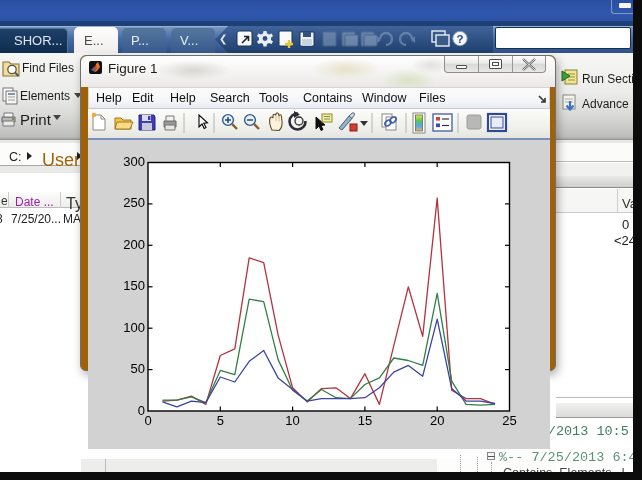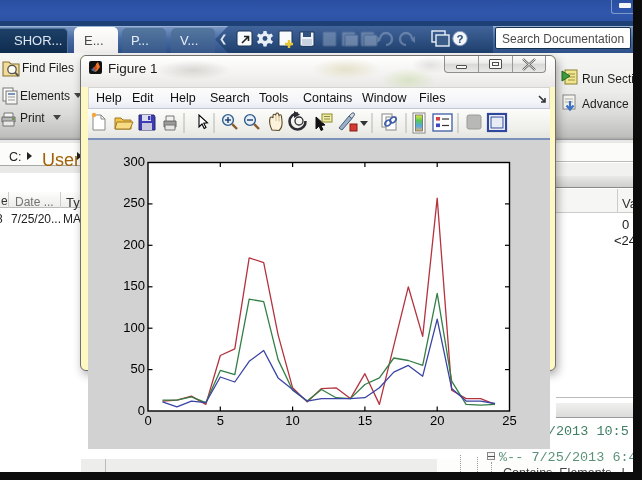--- a/index.html
+++ b/index.html
@@ -55,29 +55,28 @@
     <path d="M197 13 A 6 6 0 1 0 191 19" fill="none" stroke="#9fb2cc" stroke-width="2.4"></path>
         <path d="M200 10 L196 14 L200 17 Z" fill="#9fb2cc"></path>
   </g>
   <rect x="217" y="5" width="13" height="11" fill="none" stroke="#e8eef6" stroke-width="1.4"></rect>
       <rect x="221" y="9" width="13" height="11" fill="#3c5c88" stroke="#e8eef6" stroke-width="1.4"></rect>
   <circle cx="245" cy="12.5" r="7.2" fill="#f2f5fa" stroke="#8499b8"></circle>
       <text x="245" y="17" text-anchor="middle" font-size="11.5" font-weight="bold" fill="#2a4a74" font-family="Liberation Sans, sans-serif">?</text>
 </svg>
 
 <div class="abs" style="left:495px;top:27px;width:136px;height:22px;background:#fff;border:1px solid #16304f;border-radius:2px"></div>
-<div class="abs" style="left:502px;top:32px;font-size:12px;color:#4a4a4a">Search Documentation</div>
 
 <div class="abs" style="left:0;top:53px;width:633px;height:86px;background:linear-gradient(180deg,#f6f6f4 0%,#ececea 45%,#dadad8 72%,#bebebc 97%,#a9a9a7 100%)"></div>
 <div class="abs" style="left:0;top:139px;width:633px;height:4px;background:#e8e8e6;border-top:1px solid #96969a"></div>
 
 <div class="abs" style="left:22px;top:61px;font-size:12px;color:#1c1c1c">Find Files</div>
 <div class="abs" style="left:20px;top:89px;font-size:12px;color:#1c1c1c">Elements</div>
 <div class="abs" style="left:74px;top:93px;width:0;height:0;border-left:4px solid transparent;border-right:4px solid transparent;border-top:5px solid #444"></div>
-<div class="abs" style="left:20px;top:111px;font-size:12px;color:#1c1c1c">Print</div>
+<div class="abs" style="left:20px;top:111px;font-size:15px;color:#1c1c1c">Print</div>
 <div class="abs" style="left:53px;top:115px;width:0;height:0;border-left:4px solid transparent;border-right:4px solid transparent;border-top:5px solid #444"></div>
 <svg class="abs" id="lefticons" style="left:0;top:53px" width="80" height="86" viewBox="0 0 80 86">
   <path d="M3 9 L9 9 L11 11 L19 11 L19 23 L3 23 Z" fill="#f2dc9c" stroke="#8a7430" stroke-width="1.1"></path>
   <circle cx="12" cy="16.5" r="4.2" fill="#fdfdf4" stroke="#555" stroke-width="1.3"></circle>
       <line x1="15" y1="19.5" x2="18.5" y2="23" stroke="#555" stroke-width="1.8"></line>
   <rect x="3" y="35" width="10" height="13" fill="#fff" stroke="#777"></rect>
       <rect x="6" y="38" width="11" height="13" fill="#f6f6f4" stroke="#777"></rect>
       <line x1="8" y1="41" x2="15" y2="41" stroke="#4a6aa0" stroke-width="1.4"></line>
       <line x1="8" y1="44" x2="15" y2="44" stroke="#999"></line>
       <line x1="8" y1="47" x2="15" y2="47" stroke="#999"></line>
@@ -106,22 +105,22 @@
 <div class="abs" style="left:27px;top:152px;width:0;height:0;border-top:4px solid transparent;border-bottom:4px solid transparent;border-left:5px solid #222"></div>
 <div class="abs" style="left:42px;top:150px;font-size:18px;color:#a16207">Users</div>
 <div class="abs" style="left:77px;top:152px;width:0;height:0;border-top:4px solid transparent;border-bottom:4px solid transparent;border-left:5px solid #222"></div>
 
 <div class="abs" style="left:0;top:166px;width:80px;height:306px;background:#fff"></div>
 <div class="abs" style="left:0;top:166px;width:80px;height:7px;background:#e9e9e7"></div>
 <div class="abs" style="left:0;top:192px;width:80px;height:16px;background:linear-gradient(180deg,#fdfdfc,#ededeb);border-bottom:1px solid #bbb"></div>
 <div class="abs" style="left:8px;top:192px;width:1px;height:16px;background:#ccc"></div>
 <div class="abs" style="left:60px;top:192px;width:1px;height:16px;background:#ccc"></div>
 <div class="abs" style="left:1px;top:194px;font-size:12px;color:#333">e</div>
-<div class="abs" style="left:15px;top:195px;font-size:12px;color:#737373">Date ...</div>
-<div class="abs" style="left:66px;top:195px;font-size:13px;color:#333">Ty</div>
+<div class="abs" style="left:15px;top:195px;font-size:12px;color:#a21caf">Date ...</div>
+<div class="abs" style="left:66px;top:195px;font-size:16px;color:#333">Ty</div>
 <div class="abs" style="left:-4px;top:212px;font-size:12px;color:#222">8</div>
 <div class="abs" style="left:11px;top:212px;font-size:12px;color:#222">7/25/20...</div>
 <div class="abs" style="left:63px;top:212px;font-size:12px;color:#222">MA</div>
 
 <div class="abs" style="left:556px;top:143px;width:77px;height:329px;background:#fff"></div>
 <div class="abs" style="left:556px;top:143px;width:77px;height:19px;background:#fbfbf9;border-bottom:1px solid #bbb"></div>
 <div class="abs" style="left:556px;top:163px;width:77px;height:13px;background:#f1f1ef"></div>
 <div class="abs" style="left:556px;top:176px;width:77px;height:12px;background:linear-gradient(180deg,#e9e9e7,#cfcfcd);border-bottom:1px solid #8a8a88"></div>
 <div class="abs" style="left:556px;top:189px;width:77px;height:24px;background:#f6f6f4;border-bottom:1px solid #ccc"></div>
 <div class="abs" style="left:617px;top:189px;width:1px;height:24px;background:#ccc"></div>
@@ -137,21 +136,21 @@
 <div class="abs" style="left:499px;top:450px;font-family:'Liberation Mono',monospace;font-size:13.5px;color:#3f7f63;white-space:pre;z-index:12;opacity:.85">%-- 7/25/2013 6:4</div>
 <div class="abs" style="left:503px;top:466px;font-size:12.5px;color:#444;white-space:pre;z-index:5">Contains  Elements   l</div>
 <div class="abs" style="left:460px;top:455px;width:1px;height:17px;border-left:1px dotted #999;z-index:5"></div>
 <div class="abs" style="left:477px;top:457px;width:1px;height:15px;border-left:1px dotted #999;z-index:5"></div>
 <div class="abs" style="left:491px;top:462px;width:1px;height:10px;border-left:1px dotted #999;z-index:5"></div>
 
 <div class="abs" style="left:81px;top:459px;width:356px;height:13px;background:#ededeb"></div>
 <div class="abs" style="left:437px;top:459px;width:119px;height:13px;background:#fdfdfc"></div>
 <div class="abs" style="left:105px;top:459px;width:1px;height:13px;background:#bbb"></div>
 
-<div class="abs" id="figwin" style="left:80px;top:55px;width:476px;height:316px;background:#fef9c3;border:1px solid #6f6f6f;border-radius:6px;box-shadow:2px 4px 10px rgba(0,0,0,0.32)">
+<div class="abs" id="figwin" style="left:80px;top:55px;width:476px;height:316px;background:#a16207;border:1px solid #6f6f6f;border-radius:6px;box-shadow:2px 4px 10px rgba(0,0,0,0.32)">
 
   <div class="abs" style="left:0;top:0;width:474px;height:31px;background:linear-gradient(180deg,#ffffff 0%,#f2f1ef 65%,#e9e8e6 100%);border-radius:6px 6px 0 0"></div>
   <div class="abs" style="left:75px;top:4px;width:75px;height:20px;background:radial-gradient(ellipse at center,rgba(160,158,150,0.35),rgba(160,158,150,0) 70%)"></div>
   <div class="abs" style="left:230px;top:2px;width:70px;height:22px;background:radial-gradient(ellipse at center,rgba(214,205,160,0.5),rgba(214,205,160,0) 70%)"></div>
   <div class="abs" style="left:300px;top:12px;width:55px;height:24px;background:radial-gradient(ellipse at center,rgba(190,214,150,0.45),rgba(190,214,150,0) 70%)"></div>
   <div class="abs" style="left:330px;top:0px;width:40px;height:18px;background:radial-gradient(ellipse at center,rgba(170,170,165,0.3),rgba(170,170,165,0) 70%)"></div>
   <div class="abs" style="left:8px;top:5px;width:13px;height:13px;background:#111;border-radius:2px"></div>
   <svg class="abs" style="left:8px;top:5px" width="13" height="13" viewBox="0 0 13 13">
         <path d="M2 9 L5 6 L7 8 L6 11 Z" fill="#3a6fb0"></path>
         <path d="M6 11 L7 3 L9 1 L11 6 L8 10 Z" fill="#e8762c"></path>

